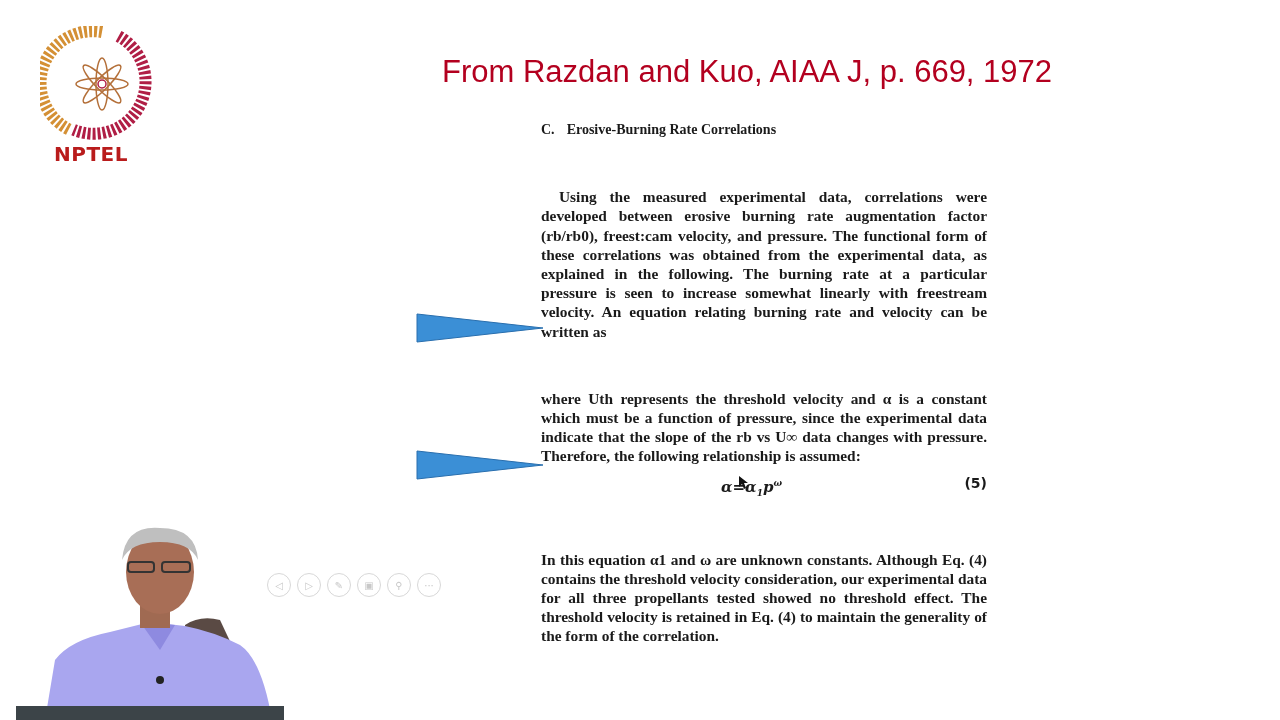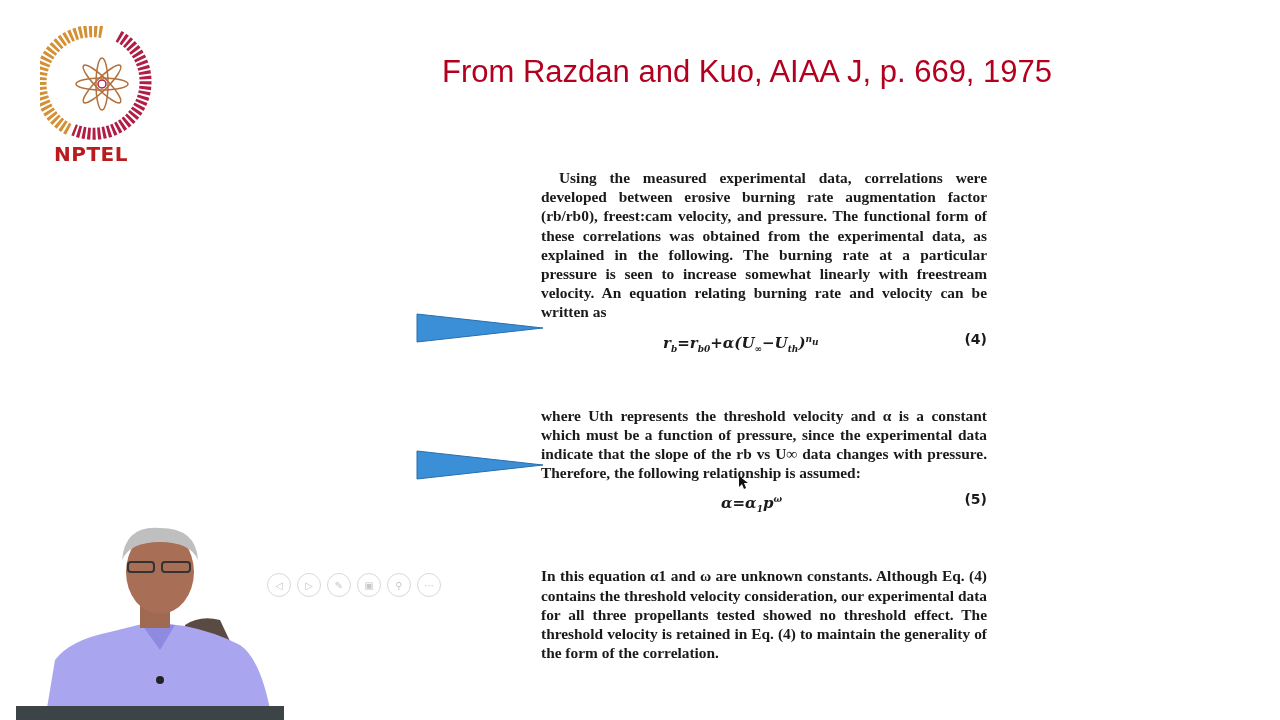--- a/index.html
+++ b/index.html
@@ -50,35 +50,34 @@
       <ellipse rx="6" ry="26"></ellipse>
       <ellipse rx="6" ry="26" transform="rotate(45)"></ellipse>
       <ellipse rx="6" ry="26" transform="rotate(90)"></ellipse>
       <ellipse rx="6" ry="26" transform="rotate(135)"></ellipse>
       <circle r="4" stroke="#b01e45"></circle>
     </g>
   </svg>
 </div>
 <div class="logo-text">NPTEL</div>
 
-<div class="slide-title">From Razdan and Kuo,  AIAA J, p. 669, 1975</div>
+<div class="slide-title">From Razdan and Kuo,  AIAA J, p. 669, 1972</div>
 
 <svg class="arrow" style="left:416px; top:313px;" viewBox="0 0 128 30">
   <polygon points="1,1 127,15 1,29" fill="#3b8fd6" stroke="#2a6fae" stroke-width="1"></polygon>
 </svg>
 <svg class="arrow" style="left:416px; top:450px;" viewBox="0 0 128 30">
   <polygon points="1,1 127,15 1,29" fill="#3b8fd6" stroke="#2a6fae" stroke-width="1"></polygon>
 </svg>
 
 <div class="paper">
+  <div class="section-head">
+    <span class="num">C.</span><span>Erosive-Burning Rate Correlations</span>
+  </div>
   <div class="para indent">Using the measured experimental data, correlations were developed between erosive burning rate augmentation factor (rb/rb0), freest:cam  velocity, and pressure. The functional form of these correlations was obtained from the experimental data, as explained in the following. The burning rate at a particular pressure is seen to increase somewhat linearly with freestream velocity. An equation relating burning rate and velocity can be written as</div>
-  <div class="eq-row">
-    <span class="eq" style="left:122px;">r<sub>b</sub>=r<sub>b0</sub>+α(U<sub>∞</sub>−U<sub>th</sub>)<sup>n<sub>u</sub></sup></span>
-    <span class="eq-num">(4)</span>
-  </div>
   <div class="para">where Uth represents the threshold velocity and α is a constant which must be a function of pressure, since the experimental data indicate that the slope of the rb vs U∞ data changes with pressure. Therefore, the following relationship is assumed:</div>
   <div class="eq-row">
     <span class="eq" style="left:180px;">α=α<sub>1</sub>p<sup>ω</sup></span>
     <span class="eq-num">(5)</span>
   </div>
   <div class="para">In this equation α1 and ω are unknown constants. Although Eq. (4) contains the threshold velocity consideration, our experimental data for all three propellants tested showed no threshold effect. The threshold velocity is retained in Eq. (4) to maintain the generality of the form of the correlation.</div>
 </div>
 
 <svg class="cursor" viewBox="0 0 10 14">
   <polygon points="0,0 0,11 3,8 5,13 7,12 5,7 9,7" fill="#111"></polygon>

